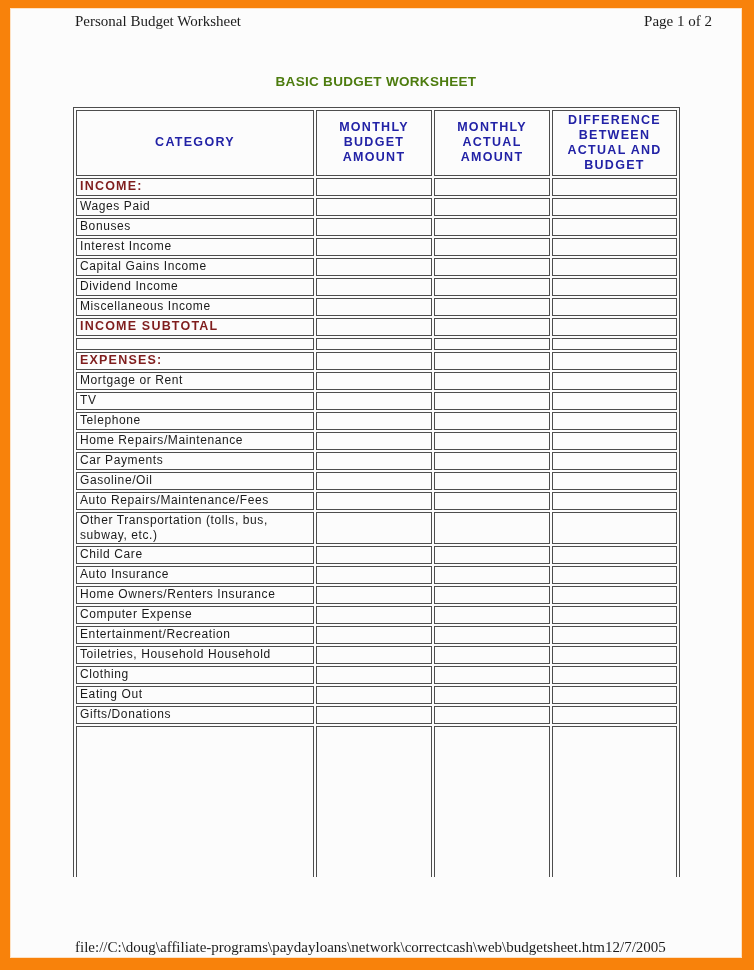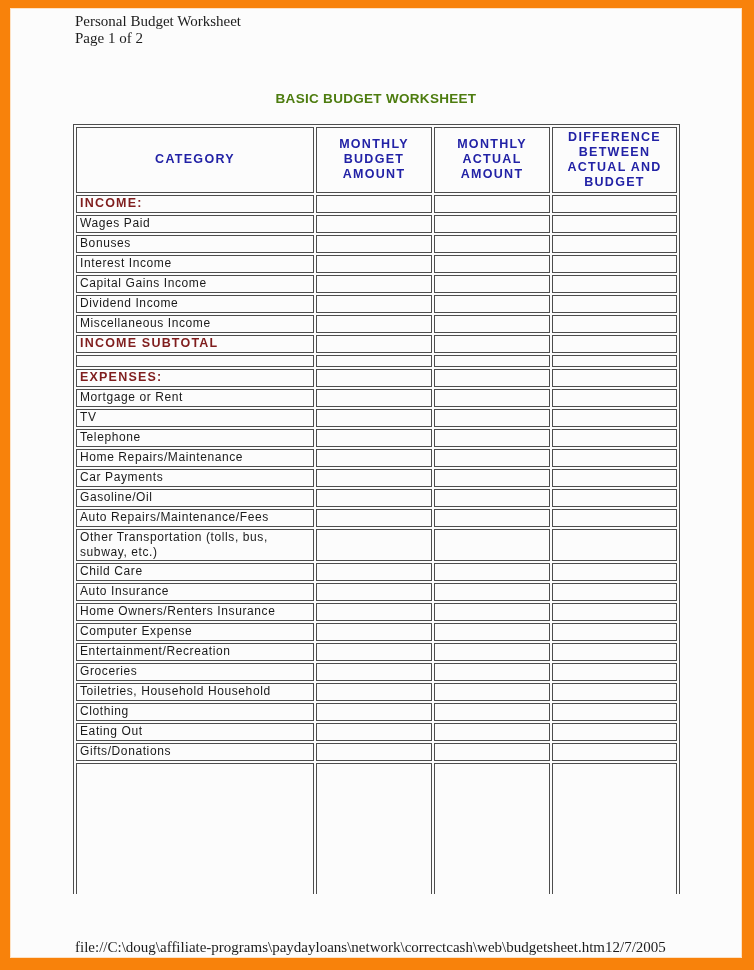--- a/index.html
+++ b/index.html
@@ -14,21 +14,21 @@
     position: absolute;
     top: 8px; left: 10px; right: 12px; bottom: 12px;
     background: #FCFCFC;
     box-shadow: inset 0 0 0 1px rgba(255,200,140,0.5);
   }
   
   .page-header {
     display: flex; justify-content: space-between;
     padding: 5px 30px 0 65px;
     font-family: "Liberation Serif", serif;
-    font-size: 15px; color: #1c1c1c; flex-direction: column;
+    font-size: 15px; color: #1c1c1c;
   }
   
   .doc-title {
     margin-top: 44px;
     text-align: center;
     color: #4d7c0f;
     font-weight: bold;
     font-size: 13.5px;
     line-height: 15.5px;
     letter-spacing: 0.3px;
@@ -266,26 +266,20 @@
             <td></td>
             <td></td>
           </tr>
           <tr class="row-item">
             <td>Entertainment/Recreation</td>
             <td></td>
             <td></td>
             <td></td>
           </tr>
           <tr class="row-item">
-            <td>Groceries</td>
-            <td></td>
-            <td></td>
-            <td></td>
-          </tr>
-          <tr class="row-item">
             <td>Toiletries, Household Household</td>
             <td></td>
             <td></td>
             <td></td>
           </tr>
           <tr class="row-item">
             <td>Clothing</td>
             <td></td>
             <td></td>
             <td></td>

